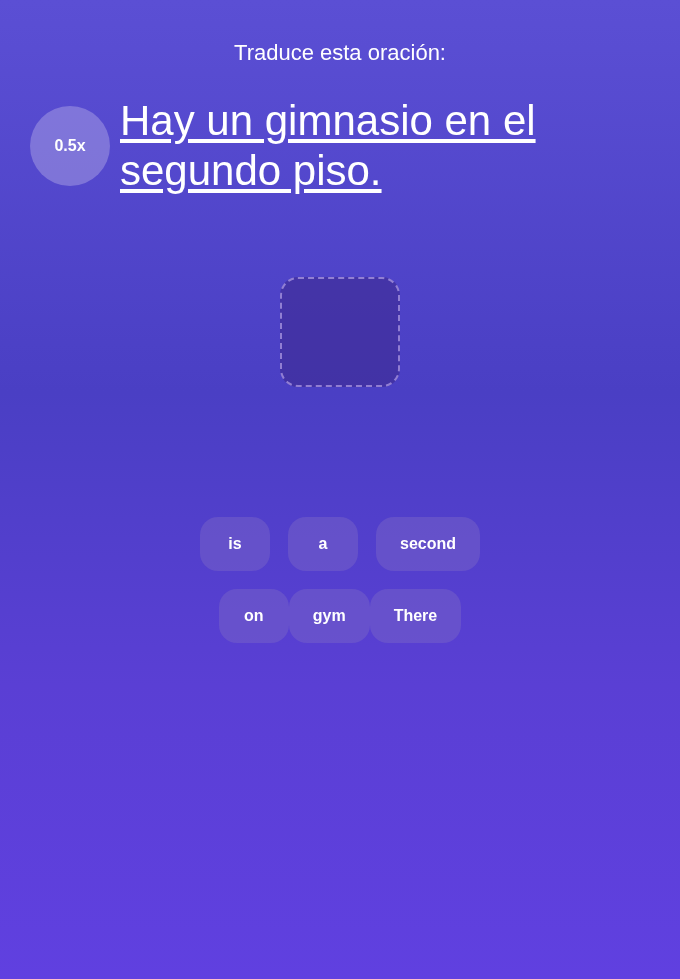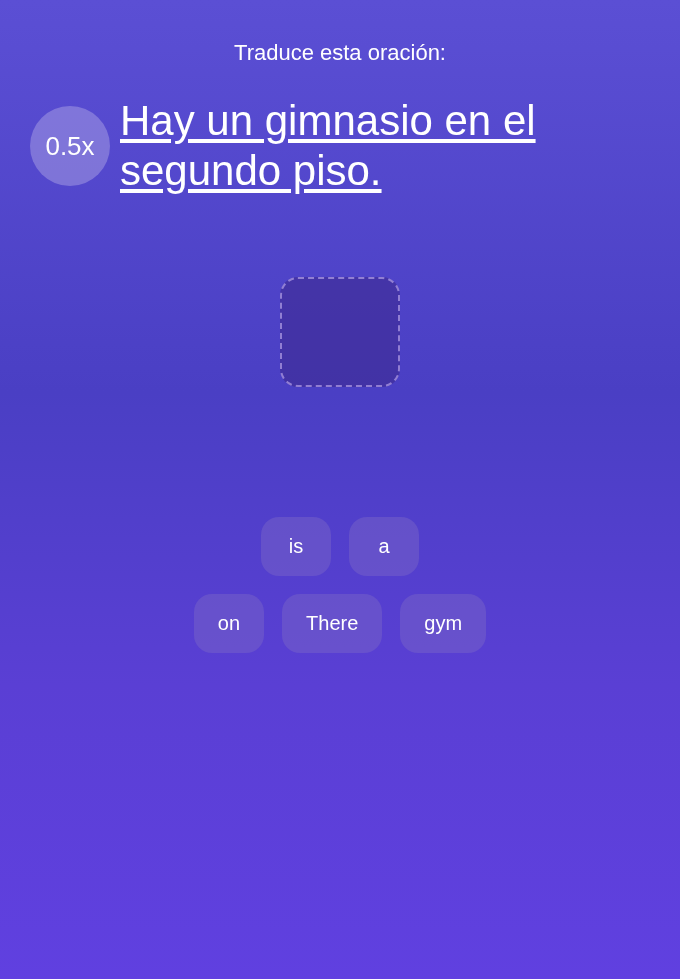--- a/index.html
+++ b/index.html
@@ -38,22 +38,22 @@
 
     .speed-badge {
       width: 80px;
       height: 80px;
       border-radius: 50%;
       background: rgba(180, 170, 230, 0.45);
       display: flex;
       align-items: center;
       justify-content: center;
       color: #ffffff;
-      font-size: 26px;
-      font-weight: 400;
+      font-size: 16px;
+      font-weight: 700;
       flex-shrink: 0;
       margin-top: 10px;
       margin-right: 10px;
     }
 
     .sentence-text {
       color: #ffffff;
       font-size: 42px;
       font-weight: 400;
       line-height: 1.2;
@@ -87,32 +87,31 @@
       margin-top: 130px;
       width: 100%;
       padding: 0 20px;
     }
 
     .word-bank-row2 {
       display: flex;
       flex-direction: row;
       justify-content: center;
       align-items: center;
-      gap: 18px;
       margin-top: 18px;
       width: 100%;
       padding: 0 20px;
     }
 
     .word-chip {
       background: rgba(120, 100, 200, 0.5);
       border-radius: 18px;
       color: #ffffff;
-      font-size: 20px;
-      font-weight: 400;
+      font-size: 16px;
+      font-weight: 700;
       padding: 18px 24px;
       cursor: pointer;
       user-select: none;
       border: none;
       text-align: center;
       min-width: 70px;
     }
   </style>
 </head>
 <body>
@@ -124,19 +123,20 @@
   <div class="sentence-text">Hay un gimnasio en el segundo piso.</div>
 </div>
 
 <div class="drop-zone-area">
   <div class="drop-slot"></div>
 </div>
 
 <div class="word-bank-row1">
   <button class="word-chip">is</button>
   <button class="word-chip">a</button>
+  <button class="word-chip">second</button>
 </div>
 
 <div class="word-bank-row2">
   <button class="word-chip">on</button>
+  <button class="word-chip">gym</button>
   <button class="word-chip">There</button>
-  <button class="word-chip">gym</button>
 </div>
 
 </body></html>

